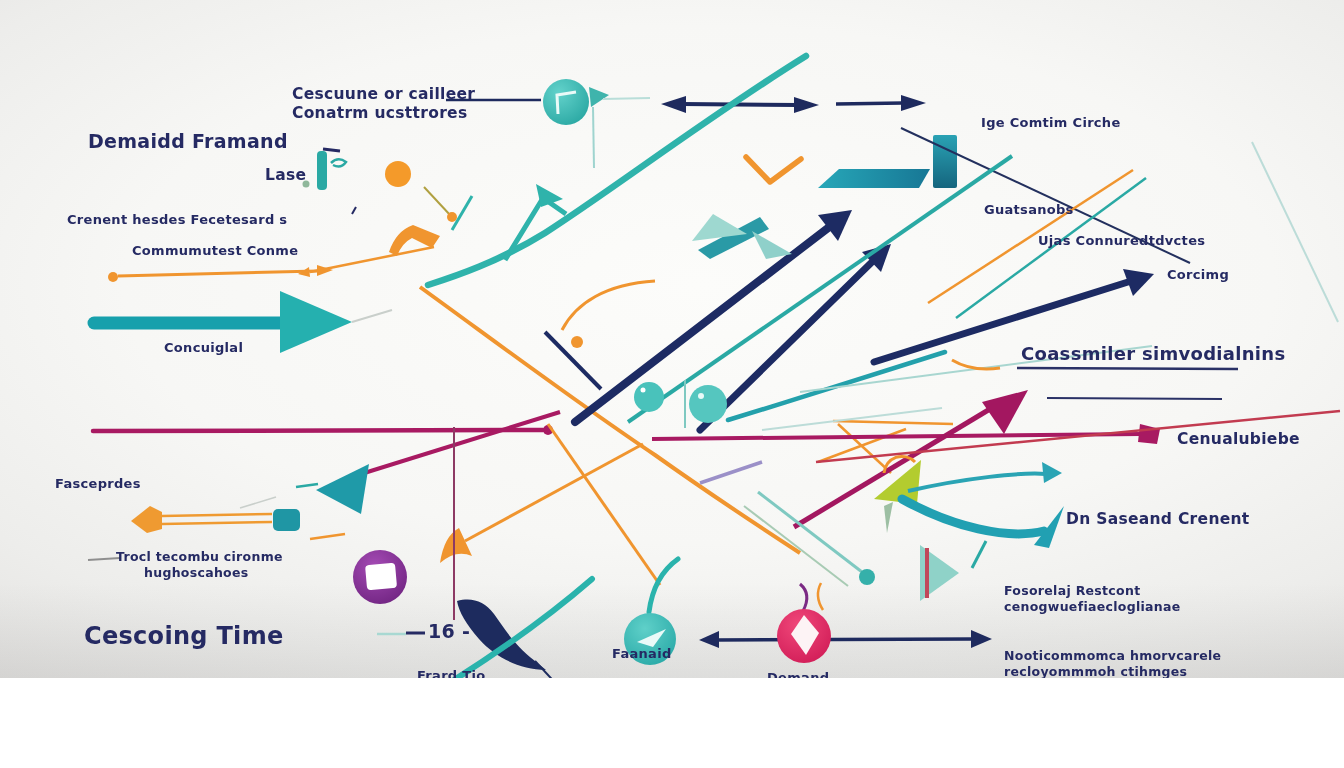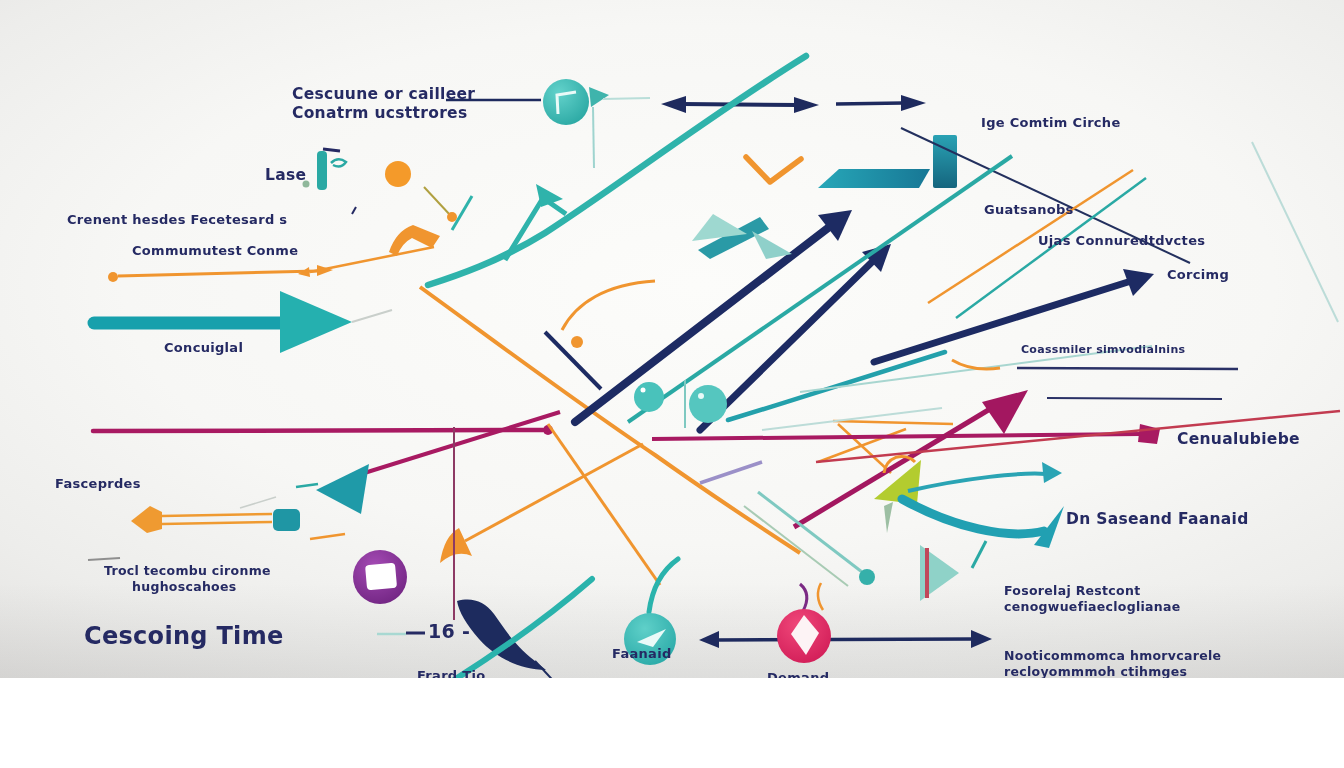--- a/index.html
+++ b/index.html
@@ -11,21 +11,21 @@
     font-family:"DejaVu Sans", sans-serif;
   }
   #art{position:absolute;left:0;top:0;}
   .lbl{
     position:absolute;color:#252a63;font-weight:bold;white-space:nowrap;
     letter-spacing:.3px;line-height:1.25;
   }
   .ctr{text-align:center;}
   .s12{font-size:12.5px;}
   .s13{font-size:13px;}
-  .s15{font-size:11px;}
+  .s15{font-size:18px;}
   .s16{font-size:15.5px;}
   .s17{font-size:13px;}
   .s19{font-size:19px;}
   .s20{font-size:24px;}
   .lbl span{display:block;}
 </style>
 </head>
 <body>
 
 <div id="canvas">
@@ -276,33 +276,34 @@
     <g>
       <circle cx="804" cy="636" r="27" fill="url(#gPink)"></circle>
       <polygon points="804,615 819,633 806,655 791,634" fill="#fdf3f5"></polygon>
     </g>
   </svg>
 
   <div class="lbl ctr s16" style="left:292px;top:85px;width:165px;">
     <span>Cescuune or cailleer</span>
     <span>Conatrm ucsttrores</span>
   </div>
+  <div class="lbl s19" style="left:88px;top:130px;">Demaidd Framand</div>
   <div class="lbl s16" style="left:265px;top:166px;">Lase</div>
   <div class="lbl s17" style="left:67px;top:212px;">Crenent hesdes Fecetesard s</div>
   <div class="lbl s13" style="left:132px;top:243px;">Commumutest Conme</div>
   <div class="lbl s17" style="left:164px;top:340px;">Concuiglal</div>
   <div class="lbl s17" style="left:981px;top:115px;">Ige Comtim Cirche</div>
   <div class="lbl s17" style="left:984px;top:202px;">Guatsanobs</div>
   <div class="lbl s17" style="left:1038px;top:233px;">Ujas Connuredtdvctes</div>
   <div class="lbl s17" style="left:1167px;top:267px;">Corcimg</div>
   <div class="lbl s15" style="left:1021px;top:343px;">Coassmiler simvodialnins</div>
   <div class="lbl s16" style="left:1177px;top:430px;">Cenualubiebe</div>
   <div class="lbl s17" style="left:55px;top:476px;">Fasceprdes</div>
-  <div class="lbl s16" style="left:1066px;top:510px;">Dn Saseand Faanaid</div>
-  <div class="lbl s12" style="left:104px;top:549px;margin-top:14px;">
+  <div class="lbl s16" style="left:1066px;top:510px;">Dn Saseand Crenent</div>
+  <div class="lbl s12" style="left:116px;top:549px;">
     <span>Trocl tecombu cironme</span>
     <span style="margin-left:28px;">hughoscahoes</span>
   </div>
   <div class="lbl s12" style="left:1004px;top:583px;">
     <span>Fosorelaj Restcont</span>
     <span>cenogwuefiaecloglianae</span>
   </div>
   <div class="lbl s20" style="left:84px;top:621px;">Cescoing Time</div>
   <div class="lbl s12" style="left:1004px;top:648px;">
     <span>Nooticommomca hmorvcarele</span>

